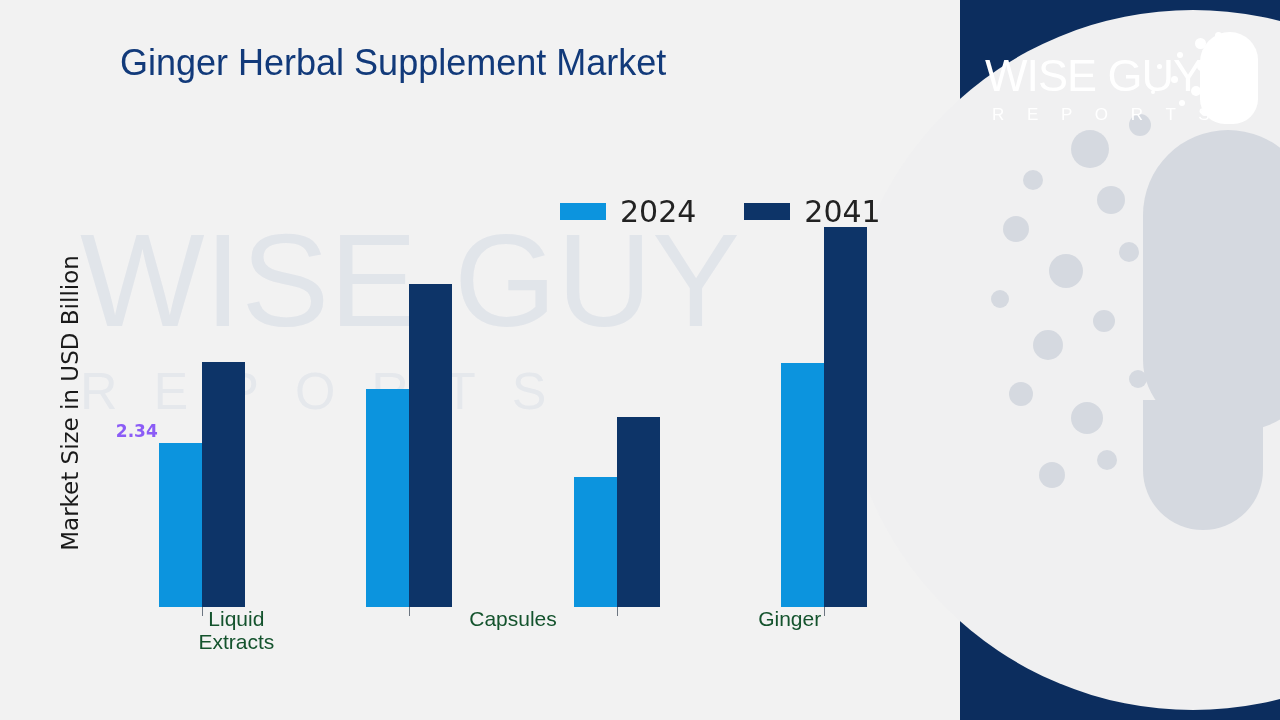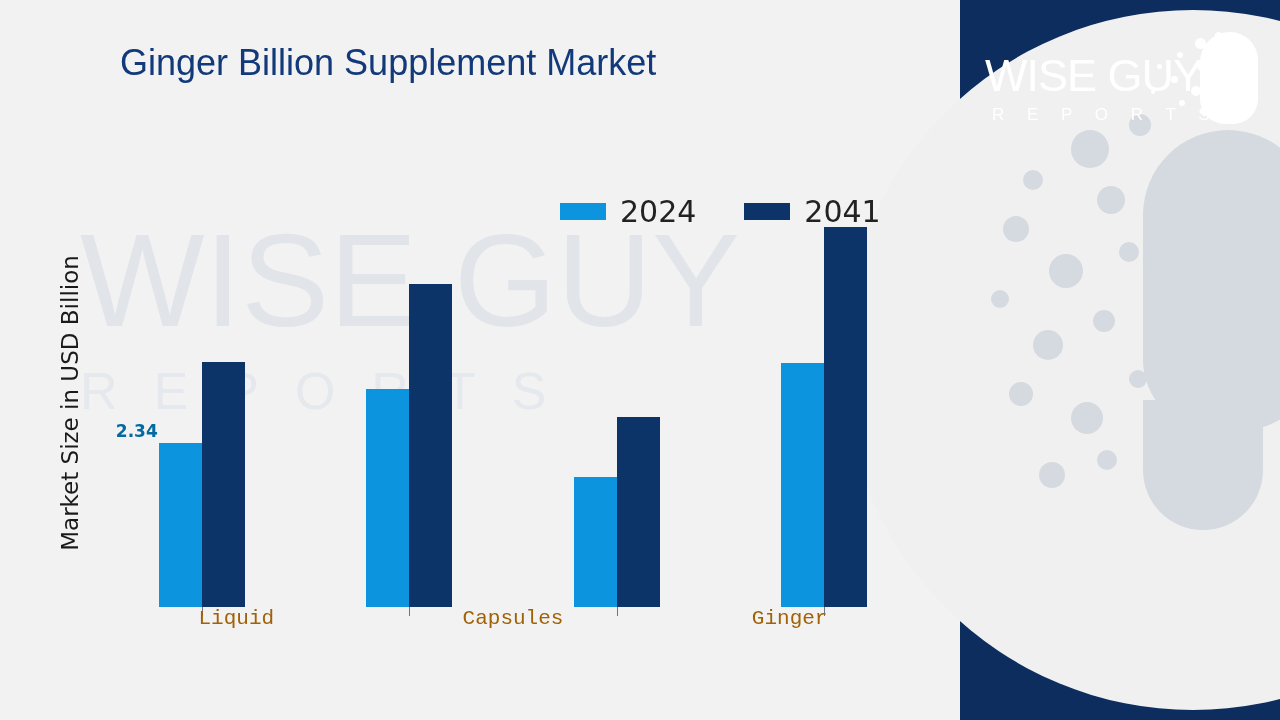--- a/index.html
+++ b/index.html
@@ -232,21 +232,21 @@
     display: block;
   }
   .bar-wrap { position: relative; }
   .bar-value {
     position: absolute;
     right: 44px;
     bottom: 0;
     font-family: "DejaVu Sans", sans-serif;
     font-size: 17px;
     font-weight: bold;
-    color: #0369a1;
+    color: #8b5cf6;
     white-space: nowrap;
     padding-bottom: 2px;
   }
   .tick {
     position: absolute;
     bottom: -9px;
     left: 50%;
     width: 1px;
     height: 9px;
     background: #6d7681;
@@ -254,23 +254,23 @@
   .cat-labels {
     position: absolute;
     left: 0;
     top: 457px;
     width: 830px;
     display: flex;
   }
   .cat {
     flex: 1 1 0;
     text-align: center;
-    font-family: Liberation Mono, monospace;
+    font-family: Liberation Sans, sans-serif;
     font-size: 21px;
-    color: #a16207;
+    color: #14532d;
     line-height: 1.1;
   }
 </style>
 </head>
 <body>
 
 <div id="page">
 
   <div class="watermark">
     <div class="wm-wise">WISE GUY</div>
@@ -322,21 +322,21 @@
       <div class="logo-dot" style="left:78px;top:44px;width:6px;height:6px;"></div>
       <div class="logo-dot" style="left:44px;top:70px;width:6px;height:6px;"></div>
       <div class="logo-dot" style="left:66px;top:78px;width:8px;height:8px;"></div>
       <div class="logo-dot" style="left:86px;top:66px;width:5px;height:5px;"></div>
       <div class="logo-dot" style="left:22px;top:34px;width:5px;height:5px;"></div>
       <div class="logo-dot" style="left:16px;top:60px;width:4px;height:4px;"></div>
       <div class="logo-face"></div>
     </div>
   </div>
 
-  <div class="chart-title">Ginger Billion Supplement Market</div>
+  <div class="chart-title">Ginger Herbal Supplement Market</div>
 
   <div class="legend">
     <div class="legend-item">
       <span class="legend-swatch" style="background:#0c94de;"></span>
       <span class="legend-label">2024</span>
     </div>
     <div class="legend-item">
       <span class="legend-swatch" style="background:#0d3468;"></span>
       <span class="legend-label">2041</span>
     </div>
@@ -380,20 +380,21 @@
           </div>
           <div class="bar-wrap">
             <div class="bar" style="height: 380.1px; background: rgb(13, 52, 104);"></div>
           </div>
           <span class="tick"></span>
         </div>
       </div>
     <div class="cat-labels" id="catLabels">
         <div class="cat">
           <div>Liquid</div>
+          <div>Extracts</div>
         </div>
         <div class="cat">
           <div>Capsules</div>
         </div>
         <div class="cat">
           <div>Ginger</div>
         </div>
       </div>
   </div>
 

